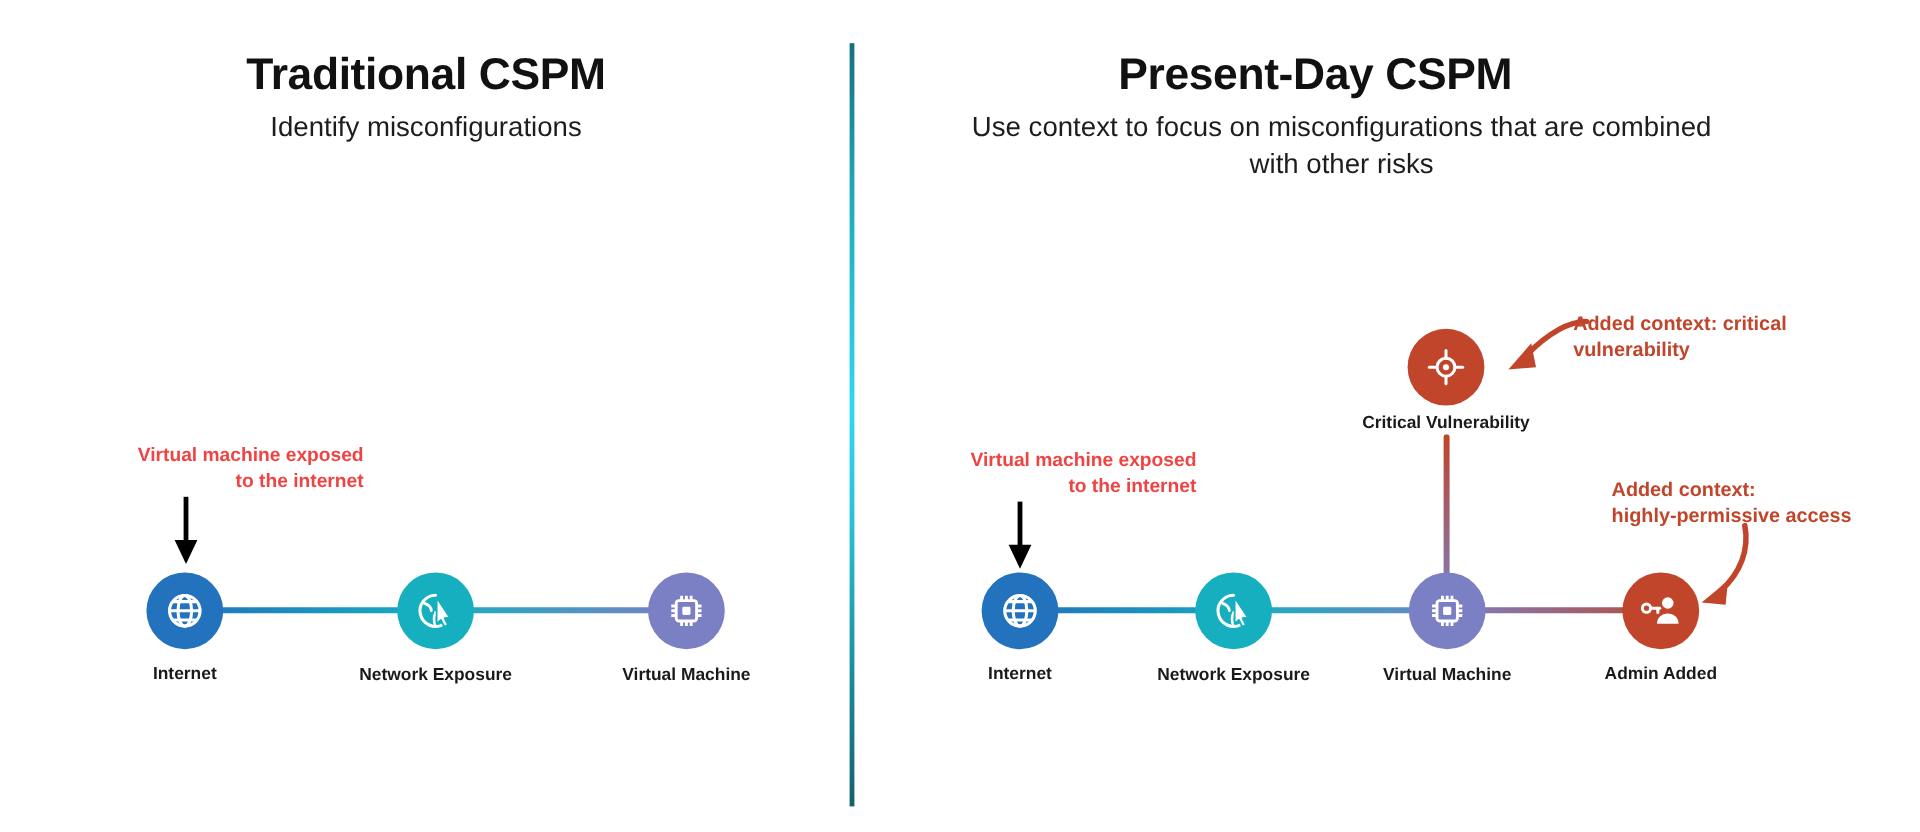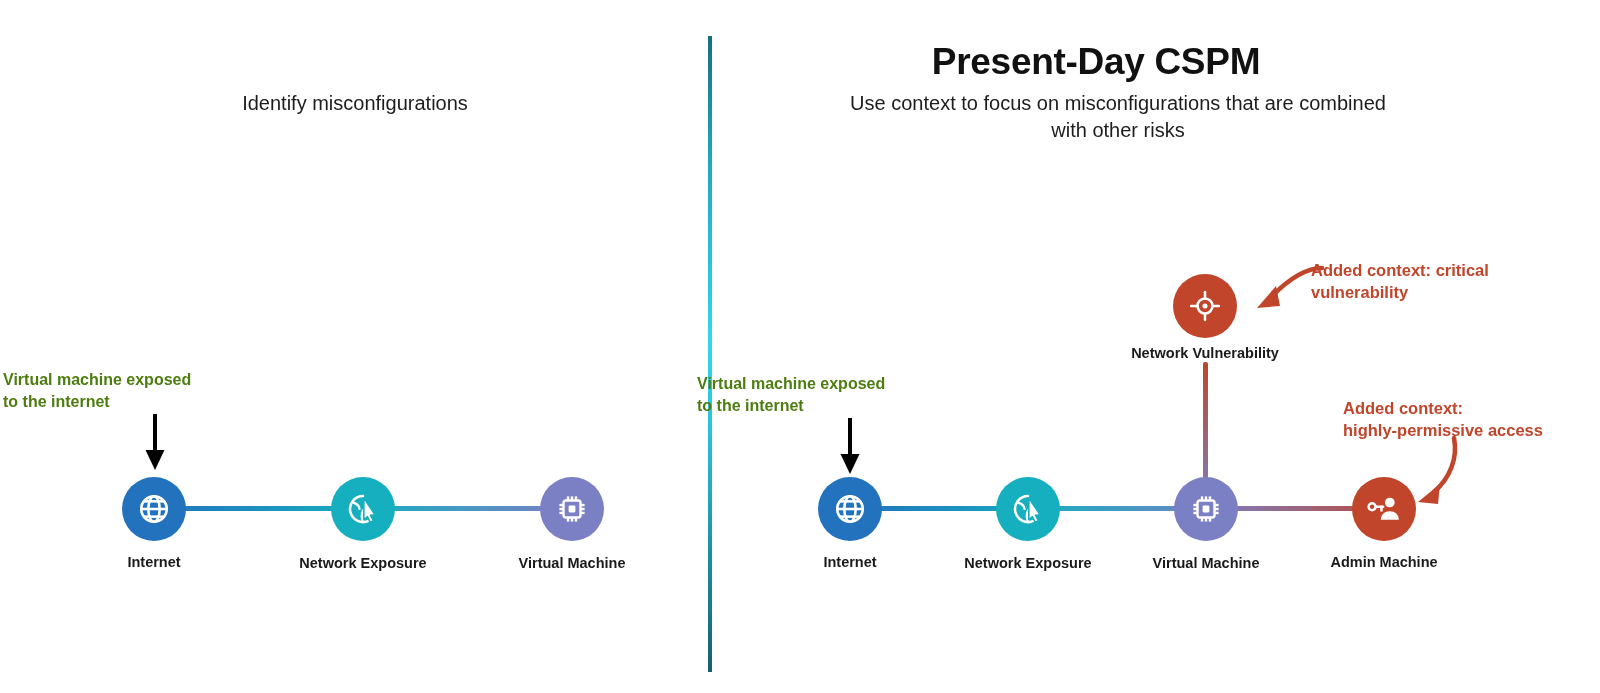--- a/index.html
+++ b/index.html
@@ -19,21 +19,21 @@
     font-weight:bold;
     font-size:37px;
     color:#111111;
     letter-spacing:-0.3px;
     line-height:1.08;
     white-space:nowrap;
   }
   .panel-sub{
     position:absolute;
     text-align:center;
-    font-size:20px;
+    font-size:23px;
     color:#1d1d1f;
     line-height:1.35;
   }
 
   
   .divider{
     position:absolute;
     left:708px;top:36px;
     width:4px;height:636px;
     background:linear-gradient(to bottom,#16707e 0%,#1fa9be 20%,#2fd8f0 48%,#28c2da 62%,#1b8ea1 82%,#14606d 100%);
@@ -58,24 +58,24 @@
     transform:translateX(-50%);
   }
 
   
   .link{position:absolute;height:5px;z-index:1;border-radius:2px;}
   .vlink{position:absolute;width:5px;z-index:1;border-radius:2px;}
 
   
   .ann-black{
     position:absolute;
-    text-align:left;
+    text-align:right;
     font-size:16px;
     font-weight:bold;
-    color:#4d7c0f;
+    color:#ef4444;
     line-height:1.35;
     transform:translateX(-50%);
     white-space:pre-line;
   }
 
   
   .ann-red{
     position:absolute;
     font-size:16.5px;
     font-weight:bold;
@@ -84,20 +84,21 @@
     white-space:pre-line;
   }
 
   .arrow-svg{position:absolute;overflow:visible;z-index:4;}
 </style>
 </head>
 <body>
 
 <div class="stage">
 
+  <div class="panel-title" style="left:0;top:42px;width:710px;">Traditional CSPM</div>
   <div class="panel-sub" style="left:0;top:90px;width:710px;">Identify misconfigurations</div>
 
   <div class="link" style="left:152px;top:506px;width:211px;background:linear-gradient(to right,#2272bd,#16afc0);"></div>
   <div class="link" style="left:362px;top:506px;width:210px;background:linear-gradient(to right,#16afc0,#7b7fc4);"></div>
 
   <div class="ann-black" style="left:153px;top:369px;width:300px;">Virtual machine exposed
 to the internet</div>
   <svg class="arrow-svg" style="left:140px;top:414px;" width="30" height="58" viewBox="0 0 30 58">
     <line x1="15" y1="0" x2="15" y2="40" stroke="#000000" stroke-width="4"></line>
     <polygon points="15,56 5.5,36 24.5,36" fill="#000000"></polygon>
@@ -173,21 +174,21 @@
       <svg width="32" height="32" viewBox="0 0 24 24" fill="none" stroke="#ffffff" stroke-width="1.9">
         <circle cx="12" cy="12" r="5.6"></circle>
         <circle cx="12" cy="12" r="1.9" fill="#ffffff" stroke="none"></circle>
         <line x1="12" y1="1.6" x2="12" y2="6.2" stroke-linecap="round"></line>
         <line x1="12" y1="17.8" x2="12" y2="22.4" stroke-linecap="round"></line>
         <line x1="1.6" y1="12" x2="6.2" y2="12" stroke-linecap="round"></line>
         <line x1="17.8" y1="12" x2="22.4" y2="12" stroke-linecap="round"></line>
       </svg>
     </span>
   </div>
-  <div class="node-label" style="left:1205px;top:345px;">Network Vulnerability</div>
+  <div class="node-label" style="left:1205px;top:345px;">Critical Vulnerability</div>
 
   <div class="node" style="left:818px;top:477px;background:#2272bd;">
     <span>
       <svg width="34" height="34" viewBox="0 0 24 24" fill="none" stroke="#ffffff" stroke-width="1.8">
         <circle cx="12" cy="12" r="9"></circle>
         <ellipse cx="12" cy="12" rx="4" ry="9"></ellipse>
         <line x1="3" y1="12" x2="21" y2="12"></line>
         <line x1="4.6" y1="6.6" x2="19.4" y2="6.6"></line>
         <line x1="4.6" y1="17.4" x2="19.4" y2="17.4"></line>
       </svg>
@@ -233,21 +234,21 @@
     <span>
       <svg width="36" height="36" viewBox="0 0 26 24">
         <circle cx="4.4" cy="10.4" r="2.5" fill="none" stroke="#ffffff" stroke-width="1.8"></circle>
         <line x1="6.9" y1="10.4" x2="12.4" y2="10.4" stroke="#ffffff" stroke-width="1.8" stroke-linecap="round"></line>
         <line x1="11.2" y1="10.4" x2="11.2" y2="13.1" stroke="#ffffff" stroke-width="1.8" stroke-linecap="round"></line>
         <circle cx="17.2" cy="7.3" r="3.5" fill="#ffffff"></circle>
         <path d="M10.7 19.8c0-3.6 2.9-6.1 6.5-6.1s6.5 2.5 6.5 6.1z" fill="#ffffff"></path>
       </svg>
     </span>
   </div>
-  <div class="node-label" style="left:1384px;top:554px;">Admin Machine</div>
+  <div class="node-label" style="left:1384px;top:554px;">Admin Added</div>
 
   <div class="ann-red" style="left:1311px;top:259px;width:280px;">Added context: critical
 vulnerability</div>
   <svg class="arrow-svg" style="left:1236px;top:262px;" width="90" height="62" viewBox="0 0 90 62">
     <path d="M86 6 C70 6, 52 18, 36 34" fill="none" stroke="#c0452a" stroke-width="4.6" stroke-linecap="round"></path>
     <polygon points="21,46 40,24 44,44" fill="#c0452a"></polygon>
   </svg>
 
   <div class="ann-red" style="left:1343px;top:397px;width:270px;">Added context:
 highly-permissive access</div>

